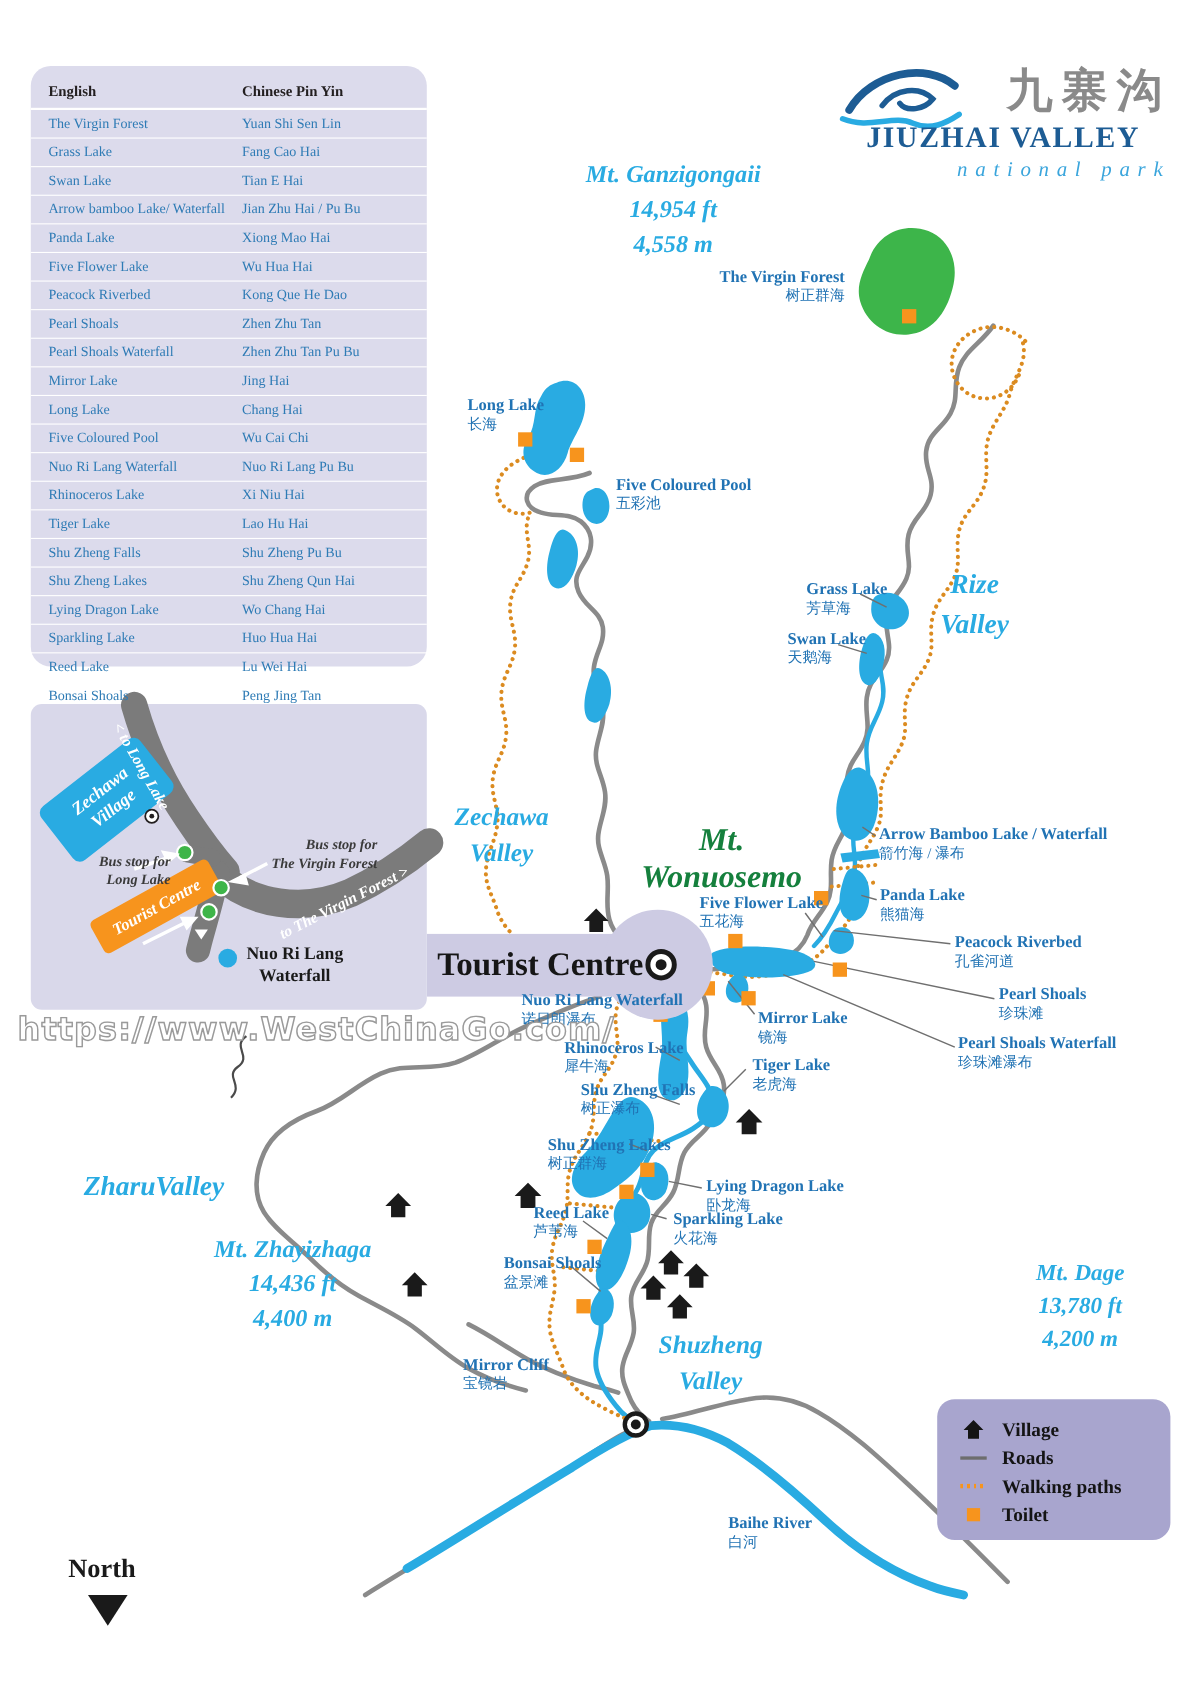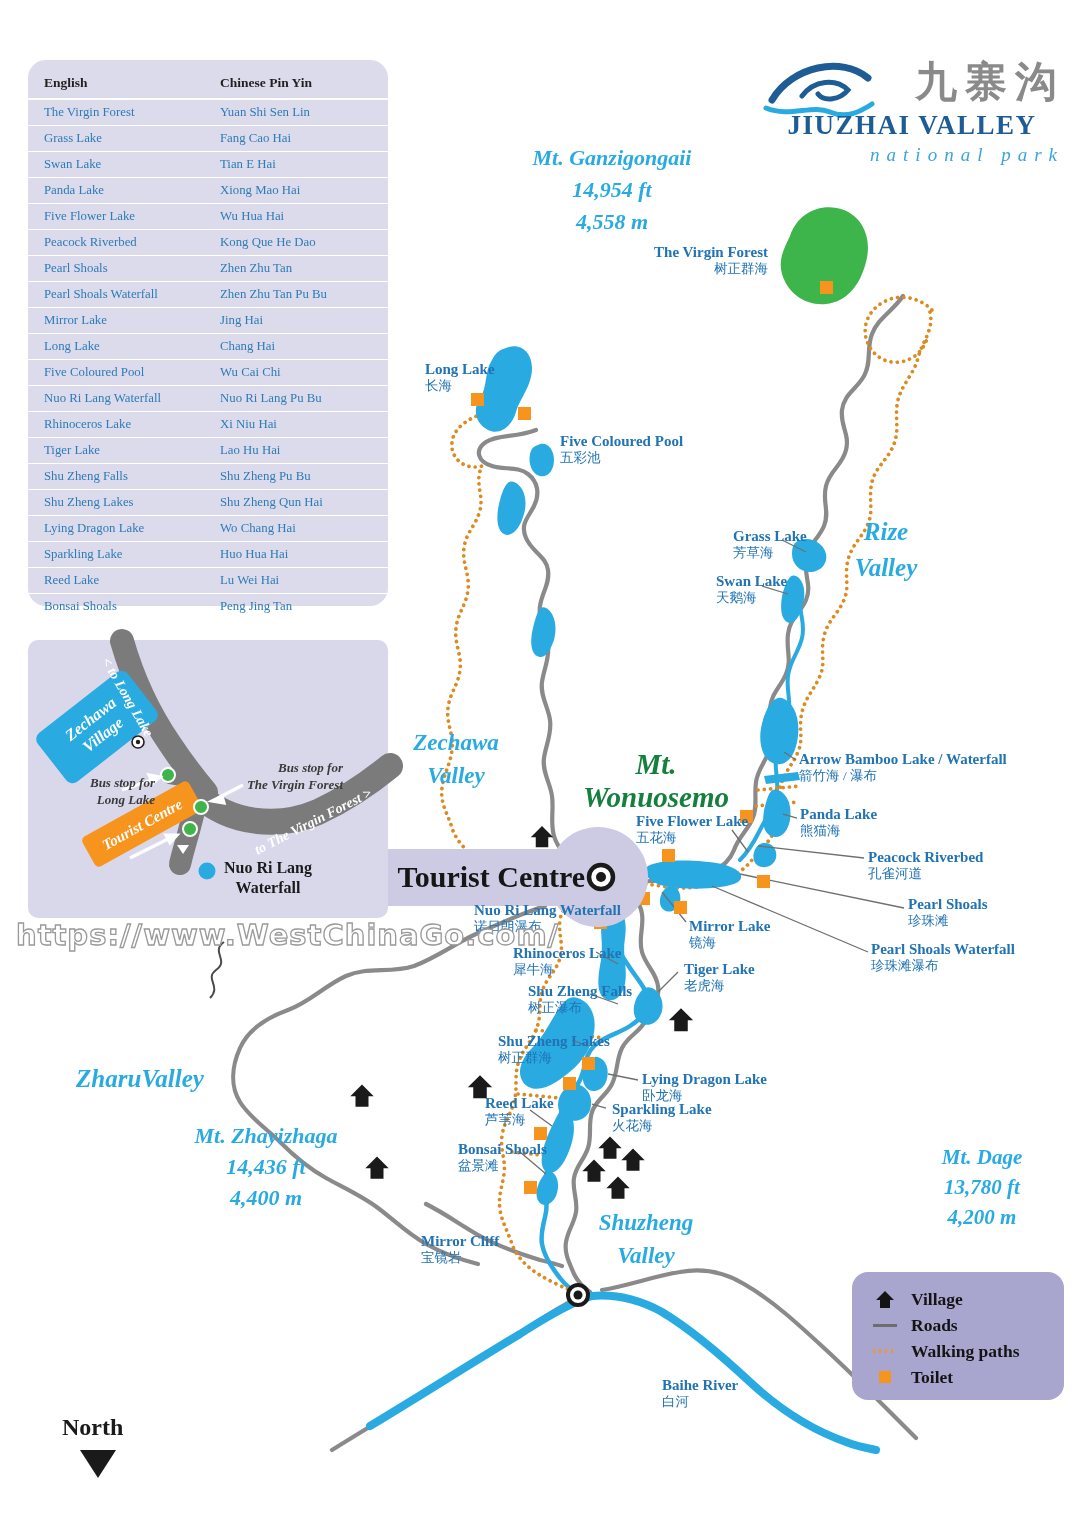--- a/index.html
+++ b/index.html
@@ -228,20 +228,24 @@
         </div>
         <div class="trow">
           <div class="tc">Grass Lake</div>
           <div class="tc">Fang Cao Hai</div>
         </div>
         <div class="trow">
           <div class="tc">Swan Lake</div>
           <div class="tc">Tian E Hai</div>
         </div>
         <div class="trow">
+          <div class="tc">Arrow bamboo Lake/ Waterfall</div>
+          <div class="tc">Jian Zhu Hai / Pu Bu</div>
+        </div>
+        <div class="trow">
           <div class="tc">Panda Lake</div>
           <div class="tc">Xiong Mao Hai</div>
         </div>
         <div class="trow">
           <div class="tc">Five Flower Lake</div>
           <div class="tc">Wu Hua Hai</div>
         </div>
         <div class="trow">
           <div class="tc">Peacock Riverbed</div>
           <div class="tc">Kong Que He Dao</div>

